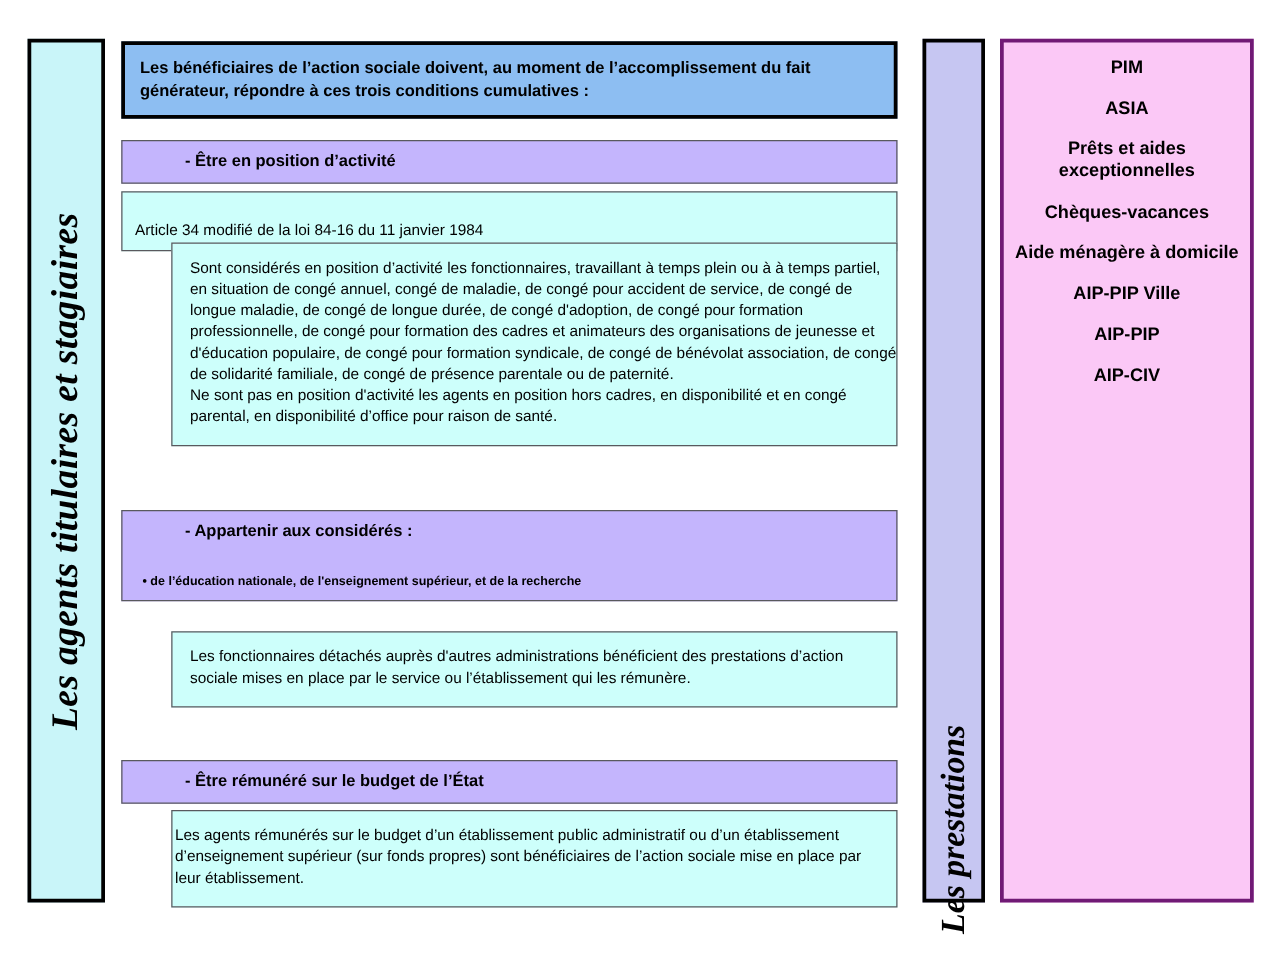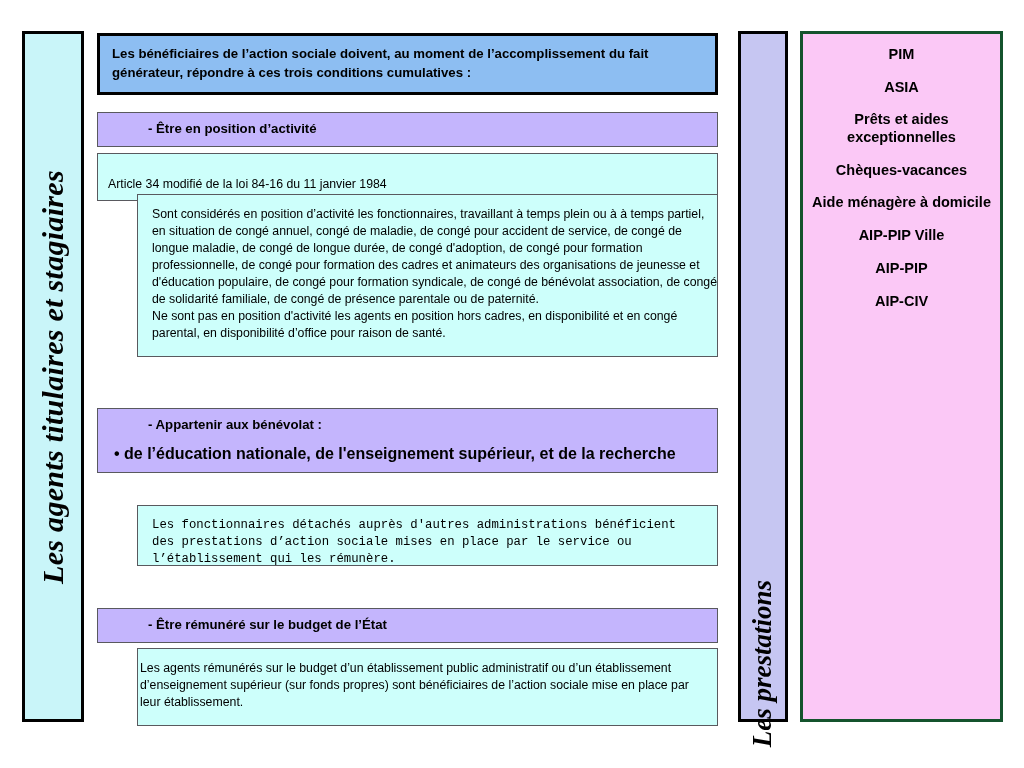--- a/index.html
+++ b/index.html
@@ -68,21 +68,21 @@
   }
 
   
   #panel-prestations {
     position: absolute;
     left: 800px;
     top: 31px;
     width: 203px;
     height: 691px;
     background: #FBC8F6;
-    border: 3px solid #14532d;
+    border: 3px solid #701a75;
     box-sizing: border-box;
     padding: 12px 8px 0 8px;
     text-align: center;
   }
   #panel-prestations .pitem {
     font-size: 14.5px;
     font-weight: bold;
     line-height: 1.22;
     margin: 0 0 15px 0;
     color: #000000;
@@ -124,23 +124,23 @@
     border: 1px solid #59595e;
     padding: 7px 12px 8px 12px;
   }
   .headbar .hb-title {
     font-size: 13.2px;
     font-weight: bold;
     margin: 0 0 0 38px;
     line-height: 1.35;
   }
   .headbar .hb-bullet {
-    font-size: 16px;
-    font-weight: bold;
-    margin: 9px 0 0 4px;
+    font-size: 10px;
+    font-weight: bold;
+    margin: 25px 0 0 4px;
     line-height: 1.35;
   }
   .headbar .hb-bullet:before {
     content: "\2022\00a0";
   }
 
   
   .notebox {
     position: absolute;
     box-sizing: border-box;
@@ -154,21 +154,21 @@
     color: #000000;
   }
 
   
   #bar-activite   { top: 112px; }
   #note-article   { left: 97px; top: 153px; width: 621px; padding: 22px 10px 7px 10px; }
 
   #note-activite  { left: 137px; top: 194px; width: 581px; padding: 11px 0 14px 14px; }
 
   #bar-ministeres { top: 408px; }
-  #note-detaches  { left: 137px; top: 505px; width: 581px; height: 61px; padding: 11px 14px 0 14px; font-family: Liberation Mono, monospace; }
+  #note-detaches  { left: 137px; top: 505px; width: 581px; height: 61px; padding: 11px 14px 0 14px; }
 
   #bar-budget     { top: 608px; }
   #note-budget    { left: 137px; top: 648px; width: 581px; height: 78px; padding: 11px 14px 0 2px; }
 </style>
 </head>
 <body>
 
 <div class="slide">
 
   <div class="vbanner" id="banner-agents">
@@ -188,21 +188,21 @@
     <div class="notebox" id="note-article">
       <p>Article 34 modifié de la loi 84-16 du 11 janvier 1984</p>
     </div>
 
     <div class="notebox" id="note-activite">
       <p>Sont considérés en position d’activité les fonctionnaires, travaillant à temps plein ou à à temps partiel, en situation de congé annuel, congé de maladie, de congé pour accident de service, de congé de longue maladie, de congé de longue durée, de congé d'adoption, de congé pour formation professionnelle, de congé pour formation des cadres et animateurs des organisations de jeunesse et d'éducation populaire, de congé pour formation syndicale, de congé de bénévolat association, de congé de solidarité familiale, de congé de présence parentale ou de paternité.</p>
       <p>Ne sont pas en position d'activité les agents en position hors cadres, en disponibilité et en congé parental, en disponibilité d’office pour raison de santé.</p>
     </div>
 
     <div class="headbar" id="bar-ministeres">
-      <p class="hb-title">-  Appartenir aux bénévolat :</p>
+      <p class="hb-title">-  Appartenir aux considérés :</p>
       <p class="hb-bullet">de l’éducation nationale, de l'enseignement supérieur, et de la recherche</p>
     </div>
 
     <div class="notebox" id="note-detaches">
       <p>Les fonctionnaires détachés auprès d'autres administrations bénéficient des prestations d’action sociale mises en place par le service ou l’établissement qui les rémunère.</p>
     </div>
 
     <div class="headbar" id="bar-budget">
       <p class="hb-title">-  Être rémunéré sur le budget de l’État</p>
     </div>

